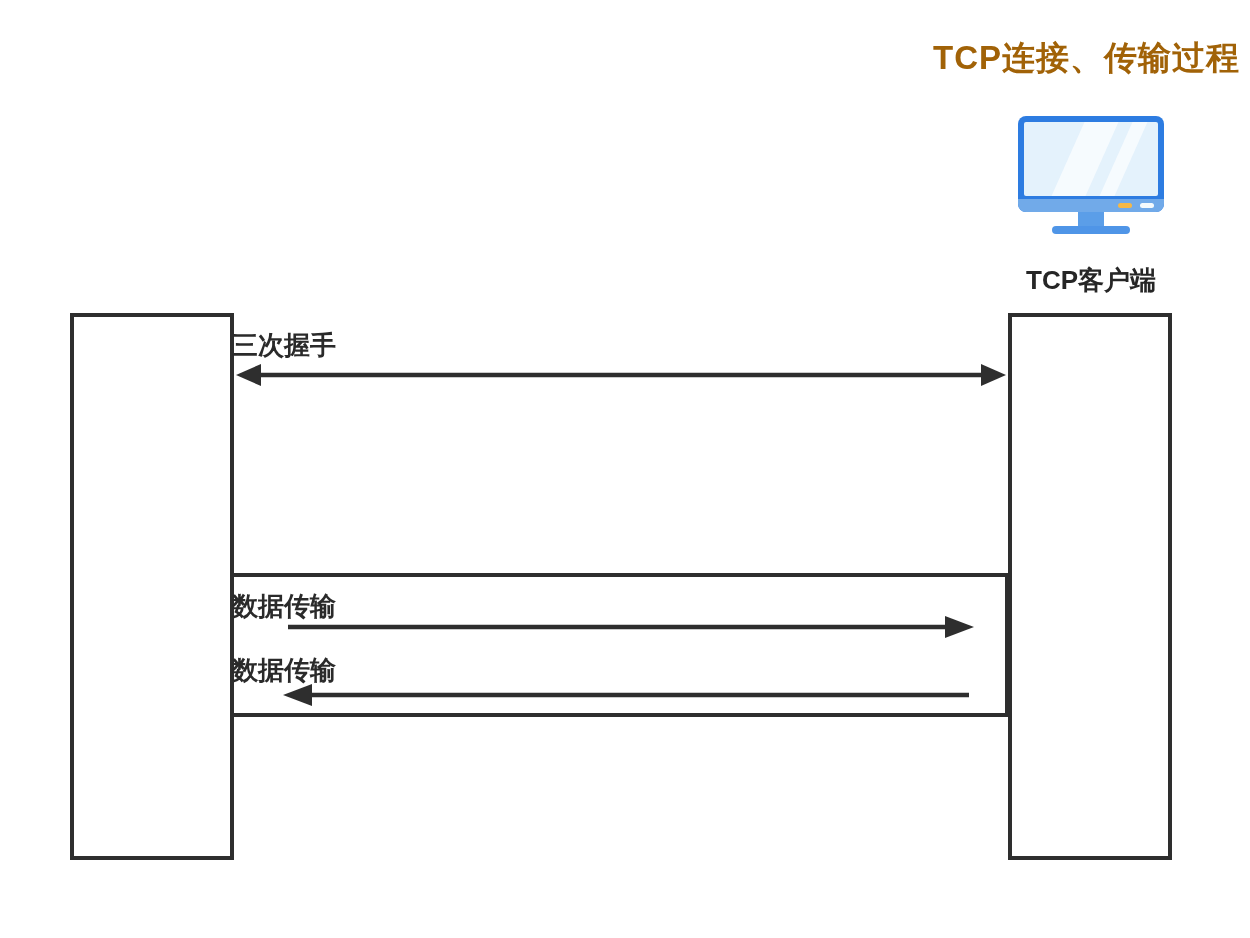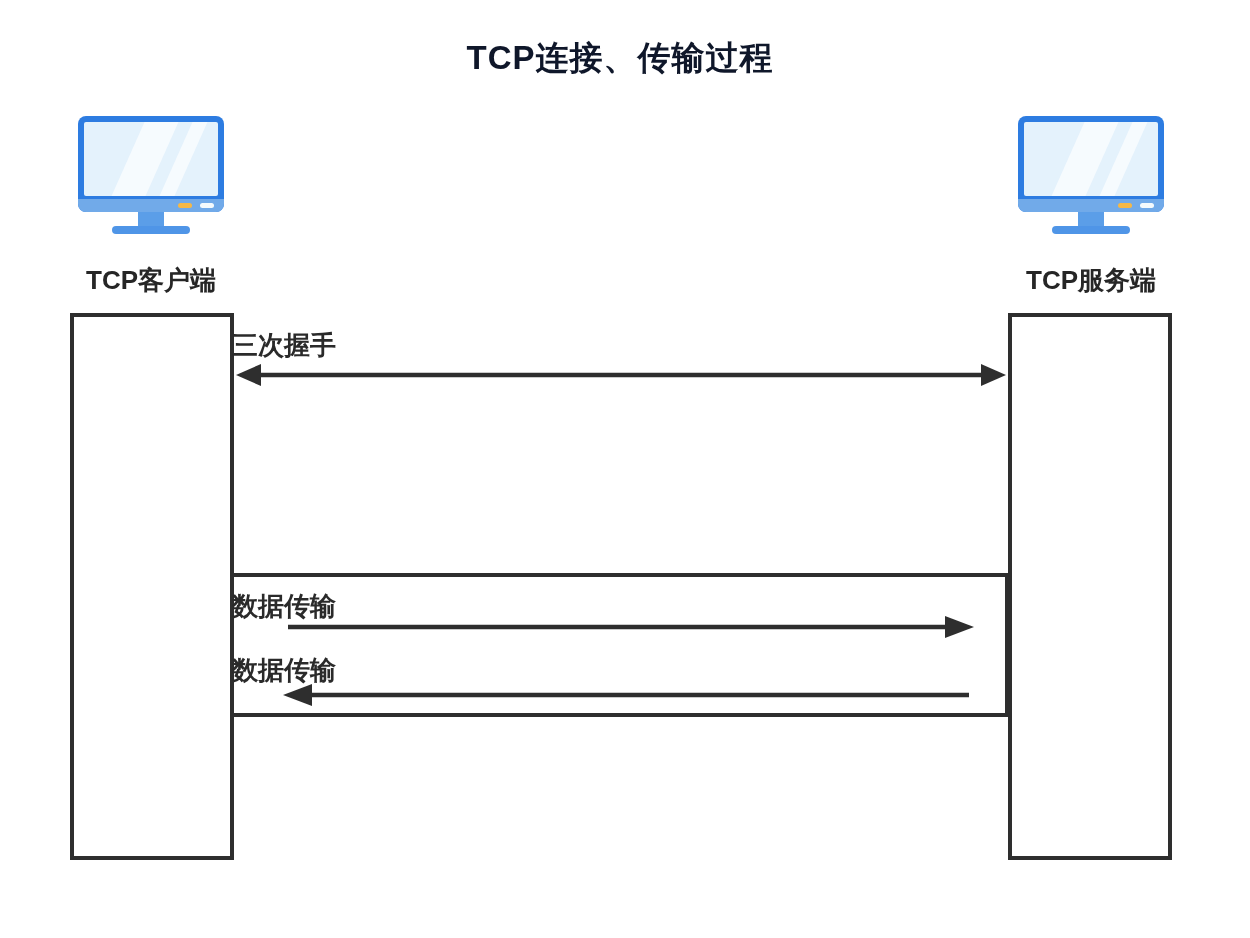--- a/index.html
+++ b/index.html
@@ -12,24 +12,24 @@
     width: 1250px;
     height: 938px;
     background: #ffffff;
     overflow: hidden;
   }
 
   
   .diagram-title {
     position: absolute;
     left: 0; right: 10px; top: 36px;
-    text-align: center;
+    text-align: right;
     font-size: 33px;
     font-weight: 700;
-    color: #0f172a;
+    color: #a16207;
     letter-spacing: 1px;
   }
 
   
   .device {
     position: absolute;
     width: 146px;
     top: 116px;
     text-align: center;
   }
@@ -123,54 +123,37 @@
   }
   svg.arrow { position: absolute; overflow: visible; }
 </style>
 </head>
 <body>
 
 <div class="canvas">
 
   <div class="diagram-title">TCP连接、传输过程</div>
 
-  <div class="device" style="left:78px;">
-    <div class="monitor">
-      <div class="monitor-body">
-        <div class="monitor-screen">
-          <i class="stripe s1"></i>
-          <i class="stripe s2"></i>
-        </div>
-        <div class="monitor-bar">
-          <span class="pill pill-orange"></span>
-          <span class="pill pill-white"></span>
-        </div>
-      </div>
-      <div class="monitor-stand"></div>
-      <div class="monitor-base"></div>
-    </div>
-    <div class="node-label">TCP客户端</div>
-  </div>
 
   <div class="device" style="left:1018px;">
     <div class="monitor">
       <div class="monitor-body">
         <div class="monitor-screen">
           <i class="stripe s1"></i>
           <i class="stripe s2"></i>
         </div>
         <div class="monitor-bar">
           <span class="pill pill-orange"></span>
           <span class="pill pill-white"></span>
         </div>
       </div>
       <div class="monitor-stand"></div>
       <div class="monitor-base"></div>
     </div>
-    <div class="node-label">TCP服务端</div>
+    <div class="node-label">TCP客户端</div>
   </div>
 
   <div class="lifeline lifeline-left"></div>
   <div class="lifeline lifeline-right"></div>
 
   <div class="flow-label handshake-label">三次握手</div>
   <svg class="arrow" style="left:234px; top:353px;" width="774" height="44">
     <line x1="22" y1="22" x2="752" y2="22" stroke="#2e2e2e" stroke-width="4.5"></line>
     <polygon points="2,22 27,11 27,33" fill="#2e2e2e"></polygon>
     <polygon points="772,22 747,11 747,33" fill="#2e2e2e"></polygon>

